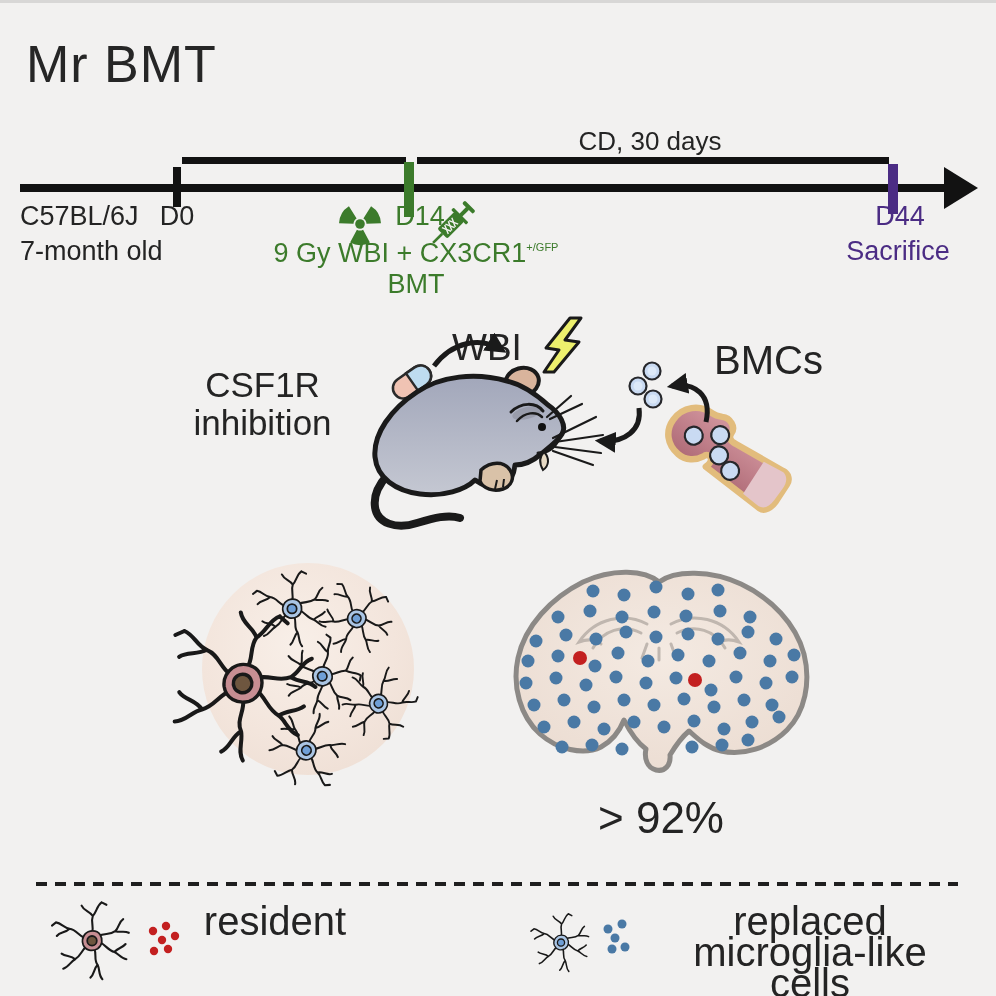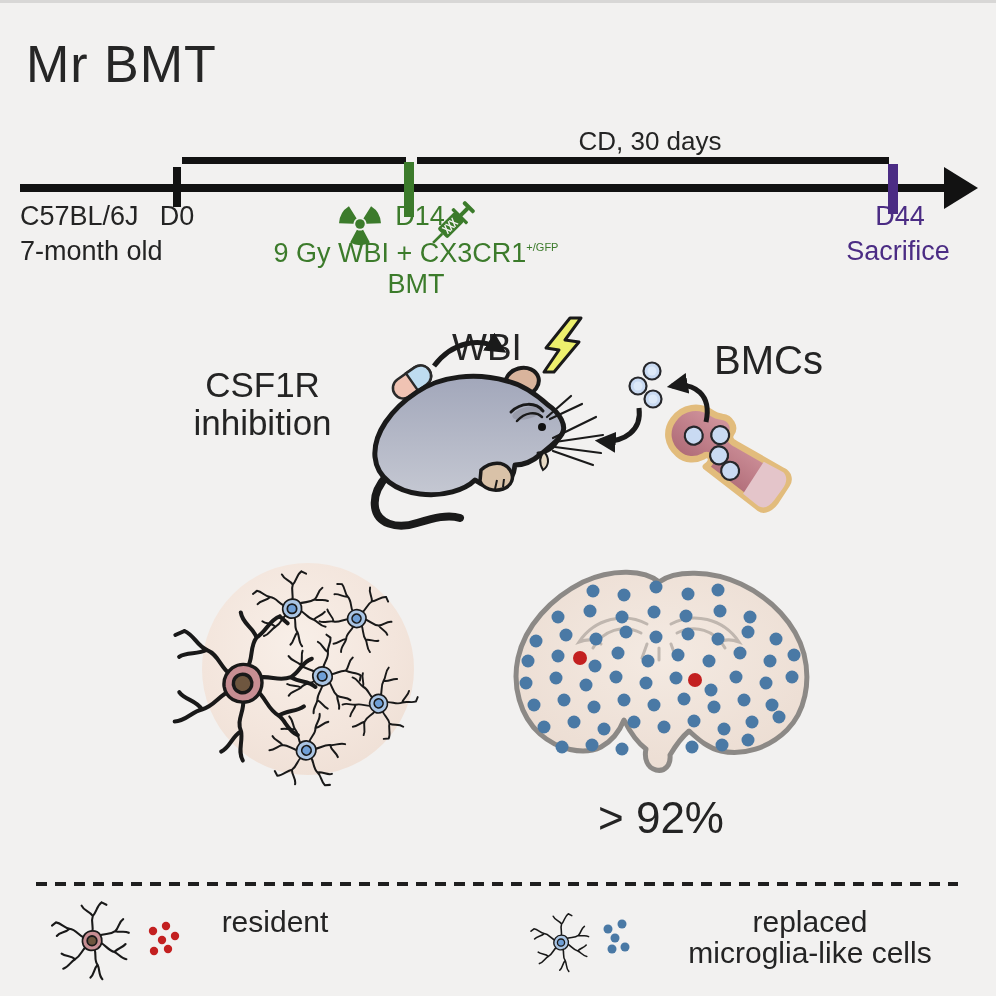--- a/index.html
+++ b/index.html
@@ -26,21 +26,21 @@
   .big-label{font-size:35px; line-height:38px;}
   .wbi{left:452px; top:308px; font-size:37px;margin-top:19px;}
   .bmcs{left:685px; top:338px; font-size:40px;margin-left:29px;}
   .pct{left:551px; top:793px; width:220px; font-size:44px;}
   .petri{
     left:202px; top:563px; width:212px; height:212px; border-radius:50%;
     background:radial-gradient(circle at 45% 38%, #f8efe8 0%, #f3e5dc 55%, #ecdcd1 100%);
   }
   .divider{left:36px; top:882px; width:922px; height:4px;
     background:repeating-linear-gradient(90deg,#1f1f1f 0 11px, transparent 11px 19px);}
-  .legend-text{font-size:30px; line-height:31px;}
+  .legend-text{font-size:40px; line-height:31px;}
   
   .mgproc path{stroke:#191919; stroke-width:2.6; fill:none; stroke-linecap:round;}
   .mgbody{fill:var(--body,#ccc); stroke:#191919; stroke-width:2.2;}
   .mgnuc{fill:var(--nuc,#888); stroke:#191919; stroke-width:2.2;}
   .mg-blue{--body:var(--mg-blue-body); --nuc:var(--mg-blue-nuc);}
   .mg-red{--body:var(--mg-red-body); --nuc:var(--mg-red-nuc);}
 </style>
 </head>
 <body>
 

